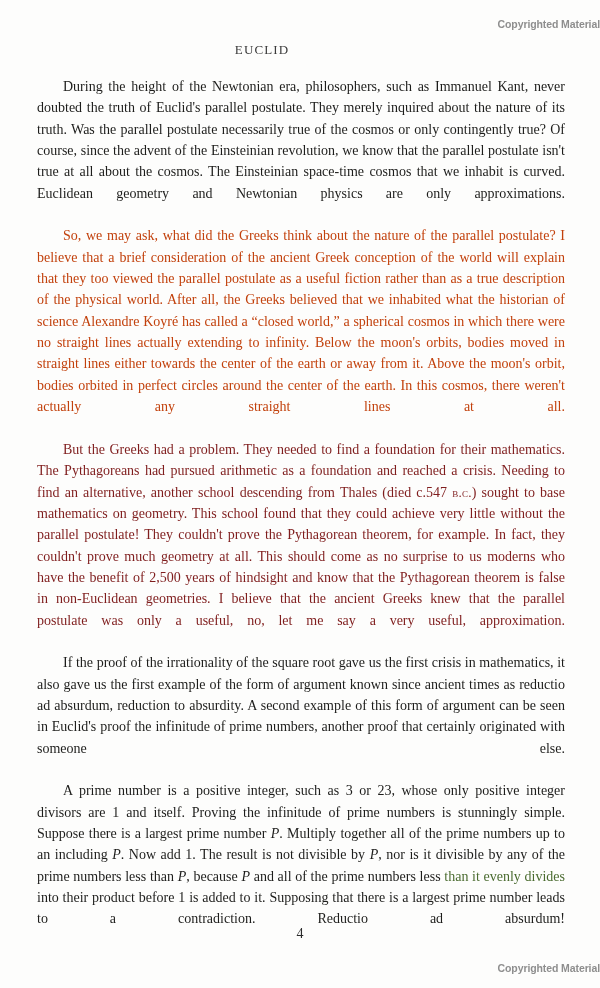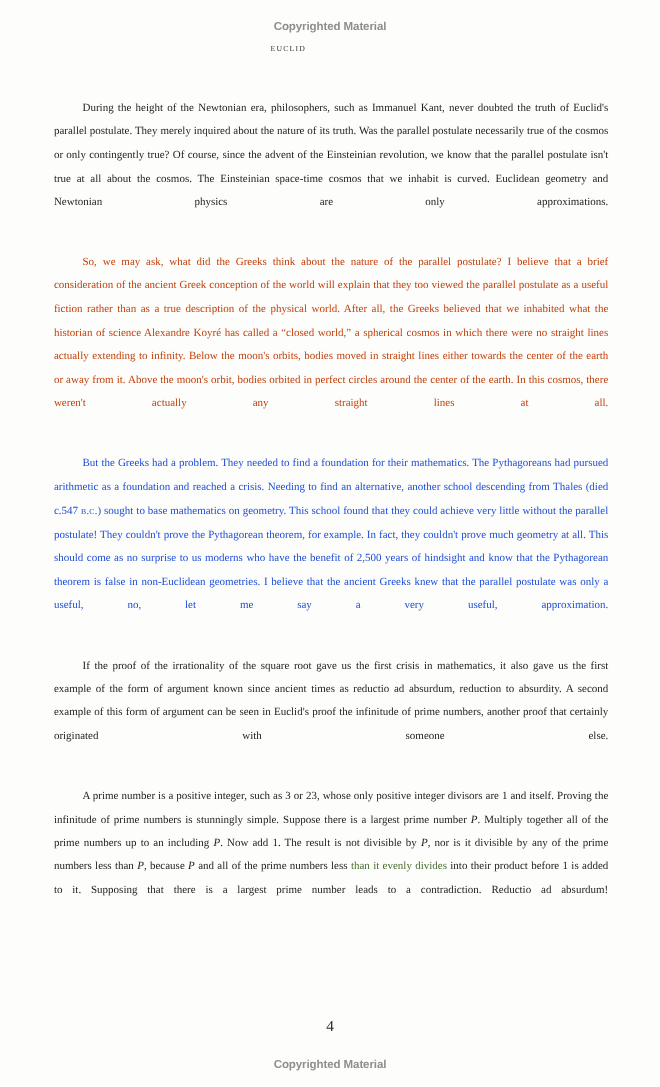--- a/index.html
+++ b/index.html
@@ -22,37 +22,37 @@
     height: 988px;
     box-sizing: border-box;
     background: #fdfdfc;
   }
 
   
   .copyright-mark {
     position: absolute;
     left: 0;
     width: 600px;
-    text-align: center;
+    text-align: right;
     font-family: "Liberation Sans", "DejaVu Sans", sans-serif;
     font-size: 10.5px;
     font-weight: 600;
     letter-spacing: -0.1px;
     color: #8e8e8e;
   }
   .copyright-top { top: 18px; }
   .copyright-bottom { top: 962px; }
 
   .running-head {
     position: absolute;
     top: 38px;
     left: 0;
     width: 524px;
     text-align: center;
-    font-size: 10px;
+    font-size: 18px;
     letter-spacing: 1.1px;
     color: #3a3a3a;
     font-variant: small-caps;
     text-transform: lowercase;
   }
   .running-head::first-letter { font-size: 1em; }
 
   .folio {
     position: absolute;
     top: 926px;
@@ -65,24 +65,24 @@
 
   
   .textblock {
     position: absolute;
     top: 76px;
     left: 37px;
     width: 528px;
   }
 
   p.para {
-    margin: 12px;
+    margin: 0;
     text-indent: 26px;
     text-align: justify;
-    font-size: 10px;
+    font-size: 14px;
     line-height: 21.35px;
     color: #1d1d1b;
     hyphens: manual;
     -webkit-hyphens: manual;
     word-spacing: 0.1px;
   }
 
   
   p.para:after {
     content: "";
@@ -116,21 +116,21 @@
   <div class="textblock">
 
     <p class="para" style="color: rgb(29, 29, 27);">
       <span>During the height of the Newtonian era, philosophers, such as Immanuel Kant, never doubted the truth of Euclid's parallel postulate. They merely inquired about the nature of its truth. Was the parallel postulate necessarily true of the cosmos or only contingently true? Of course, since the advent of the Einsteinian revolution, we know that the parallel postulate isn't true at all about the cosmos. The Einsteinian space-time cosmos that we inhabit is curved. Euclidean geometry and Newtonian physics are only approximations.</span>
     </p>
 
     <p class="para" style="color: #c2410c;">
       <span>So, we may ask, what did the Greeks think about the nature of the parallel postulate? I believe that a brief consideration of the ancient Greek conception of the world will explain that they too viewed the parallel postulate as a useful fiction rather than as a true description of the physical world. After all, the Greeks believed that we inhabited what the historian of science Alexandre Koyré has called a “closed world,” a spherical cosmos in which there were no straight lines actually extending to infinity. Below the moon's orbits, bodies moved in straight lines either towards the center of the earth or away from it. Above the moon's orbit, bodies orbited in perfect circles around the center of the earth. In this cosmos, there weren't actually any straight lines at all.</span>
     </p>
 
-    <p class="para" style="color: #1d4ed8;">
+    <p class="para" style="color: #7f1d1d;">
       <span>But the Greeks had a problem. They needed to find a foundation for their mathematics. The Pythagoreans had pursued arithmetic as a foundation and reached a crisis. Needing to find an alternative, another school descending from Thales (died c.547 </span><span class="smallcaps">b.c.</span><span>) sought to base mathematics on geometry. This school found that they could achieve very little without the parallel postulate! They couldn't prove the Pythagorean theorem, for example. In fact, they couldn't prove much geometry at all. This should come as no surprise to us moderns who have the benefit of 2,500 years of hindsight and know that the Pythagorean theorem is false in non-Euclidean geometries. I believe that the ancient Greeks knew that the parallel postulate was only a useful, no, let me say a very useful, approximation.</span>
     </p>
 
     <p class="para" style="color: rgb(29, 29, 27);">
       <span>If the proof of the irrationality of the square root gave us the first crisis in mathematics, it also gave us the first example of the form of argument known since ancient times as </span><span class="it">reductio ad absurdum</span><span>, reduction to absurdity. A second example of this form of argument can be seen in Euclid's proof the infinitude of prime numbers, another proof that certainly originated with someone else.</span>
     </p>
 
     <p class="para" style="color: rgb(29, 29, 27);">
       <span>A prime number is a positive integer, such as 3 or 23, whose only positive integer divisors are 1 and itself. Proving the infinitude of prime numbers is stunningly simple. Suppose there is a largest prime number </span><span class="var">P</span><span>. Multiply together all of the prime numbers up to an including </span><span class="var">P</span><span>. Now add 1. The result is not divisible by </span><span class="var">P</span><span>, nor is it divisible by any of the prime numbers less than </span><span class="var">P</span><span>, because </span><span class="var">P</span><span> and all of the prime numbers less </span><span class="hl-green" style="color: rgb(74, 107, 47);">than it evenly divides</span><span> into their product before 1 is added to it. Supposing that there is a largest prime number leads to a contradiction. </span><span class="it">Reductio ad absurdum</span><span>!</span>
     </p>

